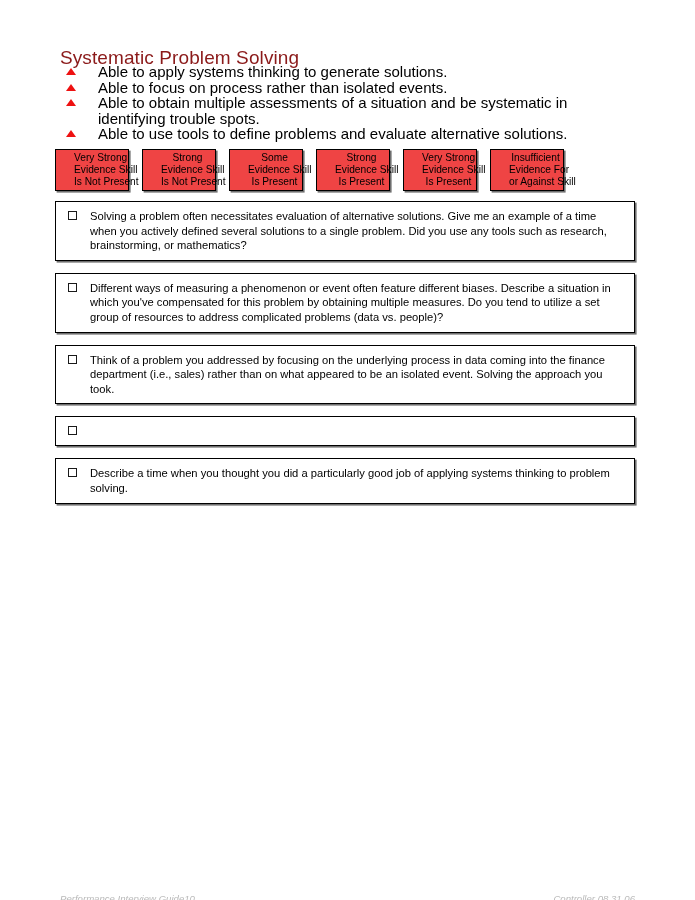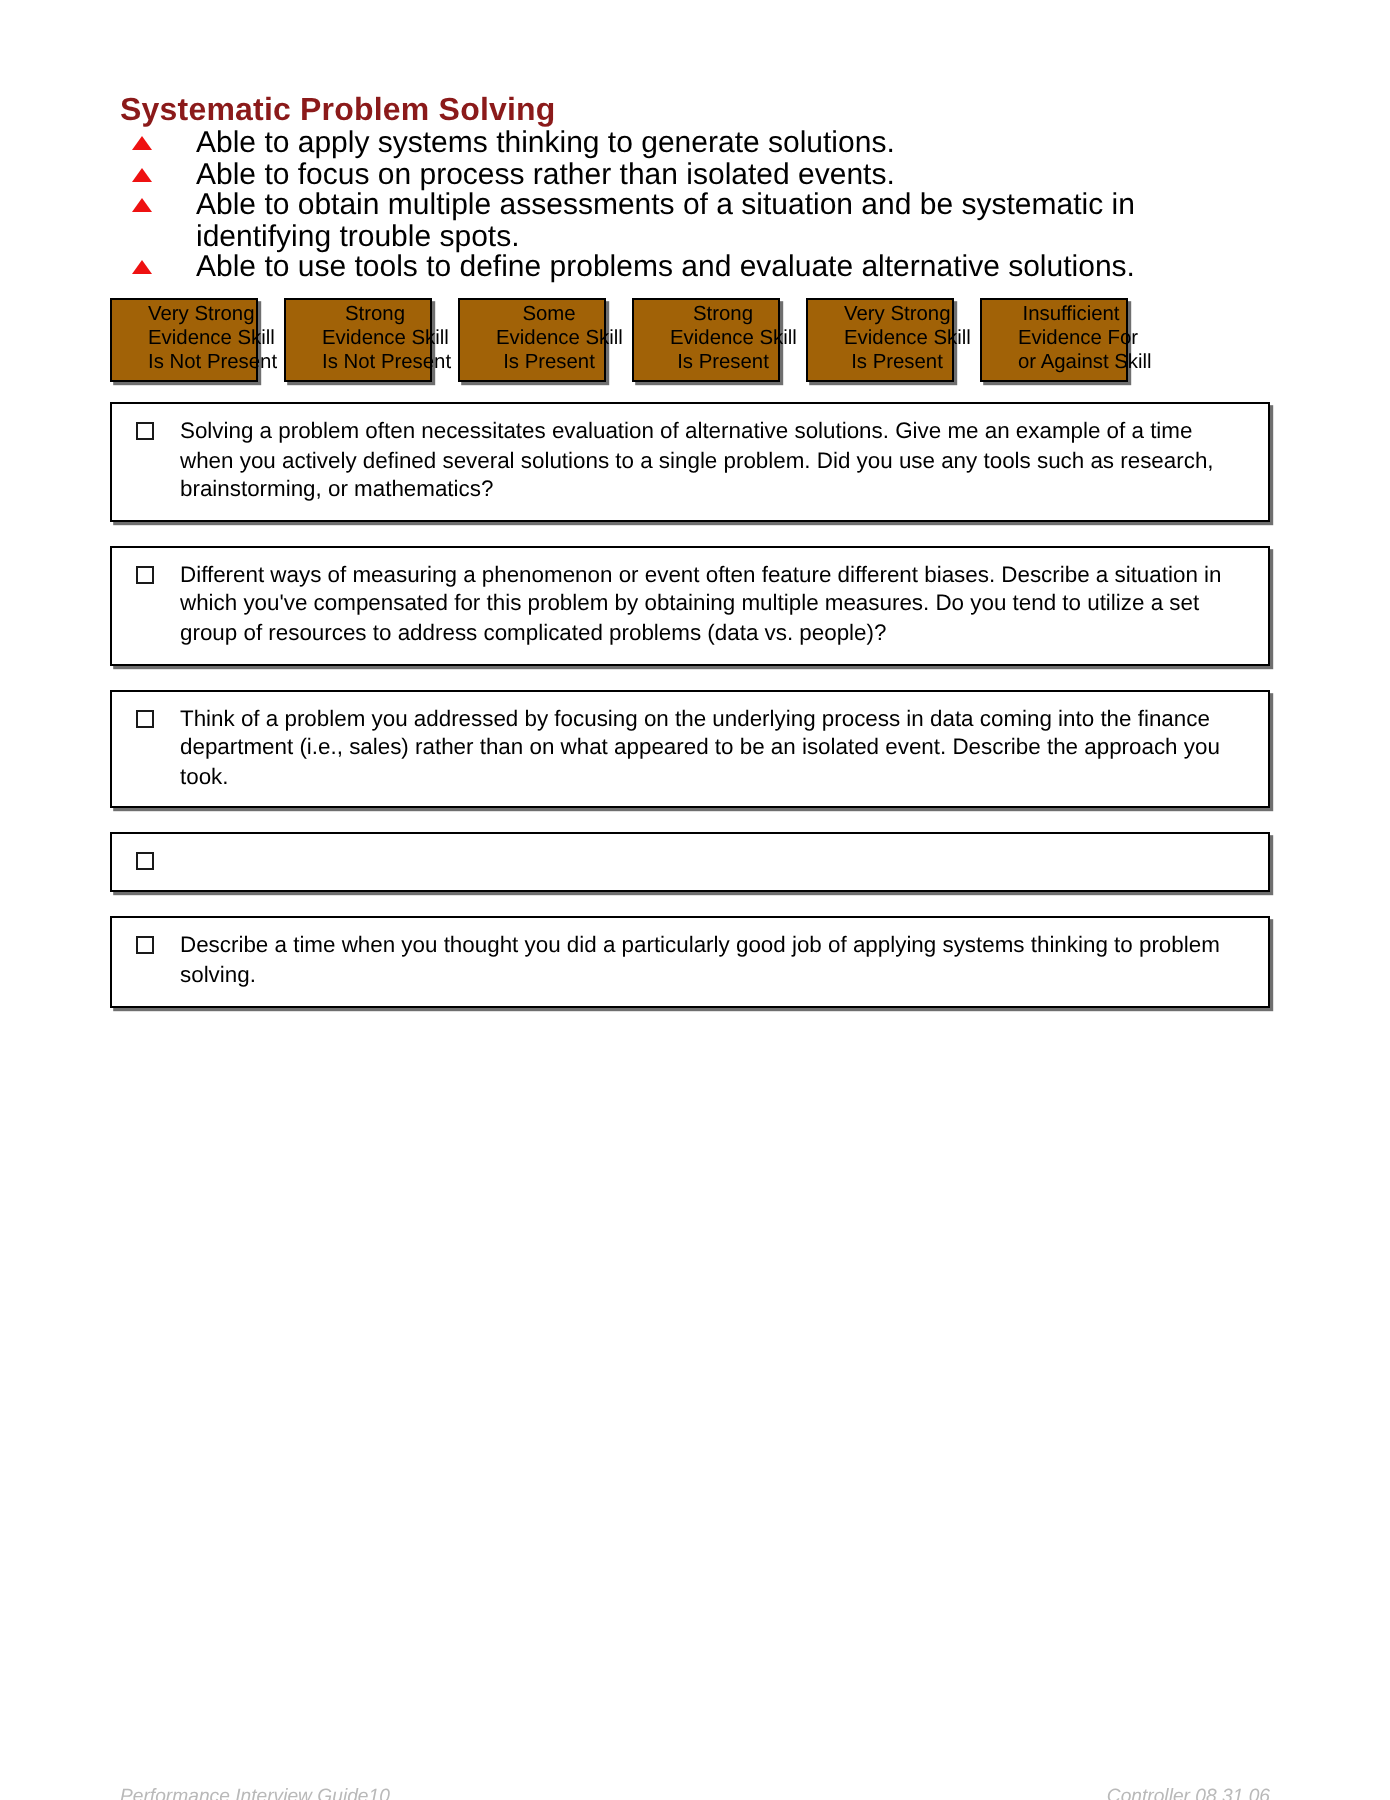--- a/index.html
+++ b/index.html
@@ -22,22 +22,22 @@
     top: 0; left: 0;
     width: 695px;
     height: 900px;
   }
 
   
   .section-title {
     position: absolute;
     left: 60px;
     top: 47px;
-    font-size: 16px;
-    font-weight: bold;
+    font-size: 19px;
+    font-weight: normal;
     color: #8B1A1A;
     letter-spacing: 0.1px;
     white-space: nowrap;
   }
 
   
   .bullet-list {
     position: absolute;
     left: 60px;
     top: 64px;
@@ -69,21 +69,21 @@
     top: 149px;
     width: 585px;
     display: flex;
     gap: 13px;
   }
   .rating-box {
     width: 74px;
     box-sizing: border-box;
     border: 1px solid #000;
     box-shadow: 1.6px 1.6px 0 0 #6f6f6f;
-    background: #a16207;
+    background: #ef4444;
     text-align: center;
     padding: 2px 1px 3px 18px;
     font-size: 10.2px;
     line-height: 11.8px;
   }
   .rating-box span { display: block; white-space: nowrap; }
 
   
   .questions {
     position: absolute;
@@ -199,21 +199,21 @@
     <div class="question-box">
       <span class="question-checkbox"></span>
       <div class="question-text">Solving a problem often necessitates evaluation of alternative solutions. Give me an example of a time when you actively defined several solutions to a single problem.  Did you use any tools such as research, brainstorming, or mathematics?</div>
     </div>
     <div class="question-box">
       <span class="question-checkbox"></span>
       <div class="question-text">Different ways of measuring a phenomenon or event often feature different biases. Describe a situation in which you've compensated for this problem by obtaining multiple measures. Do you tend to utilize a set group of resources to address complicated problems (data vs. people)?</div>
     </div>
     <div class="question-box">
       <span class="question-checkbox"></span>
-      <div class="question-text">Think of a problem you addressed by focusing on the underlying process in data coming into the finance department (i.e., sales) rather than on what appeared to be an isolated event.  Describe the approach you took.</div>
+      <div class="question-text">Think of a problem you addressed by focusing on the underlying process in data coming into the finance department (i.e., sales) rather than on what appeared to be an isolated event.  Solving the approach you took.</div>
     </div>
     <div class="question-box">
       <span class="question-checkbox"></span>
     </div>
     <div class="question-box">
       <span class="question-checkbox"></span>
       <div class="question-text">Describe a time when you thought you did a particularly good job of applying systems thinking to problem solving.</div>
     </div>
   </div>
 

